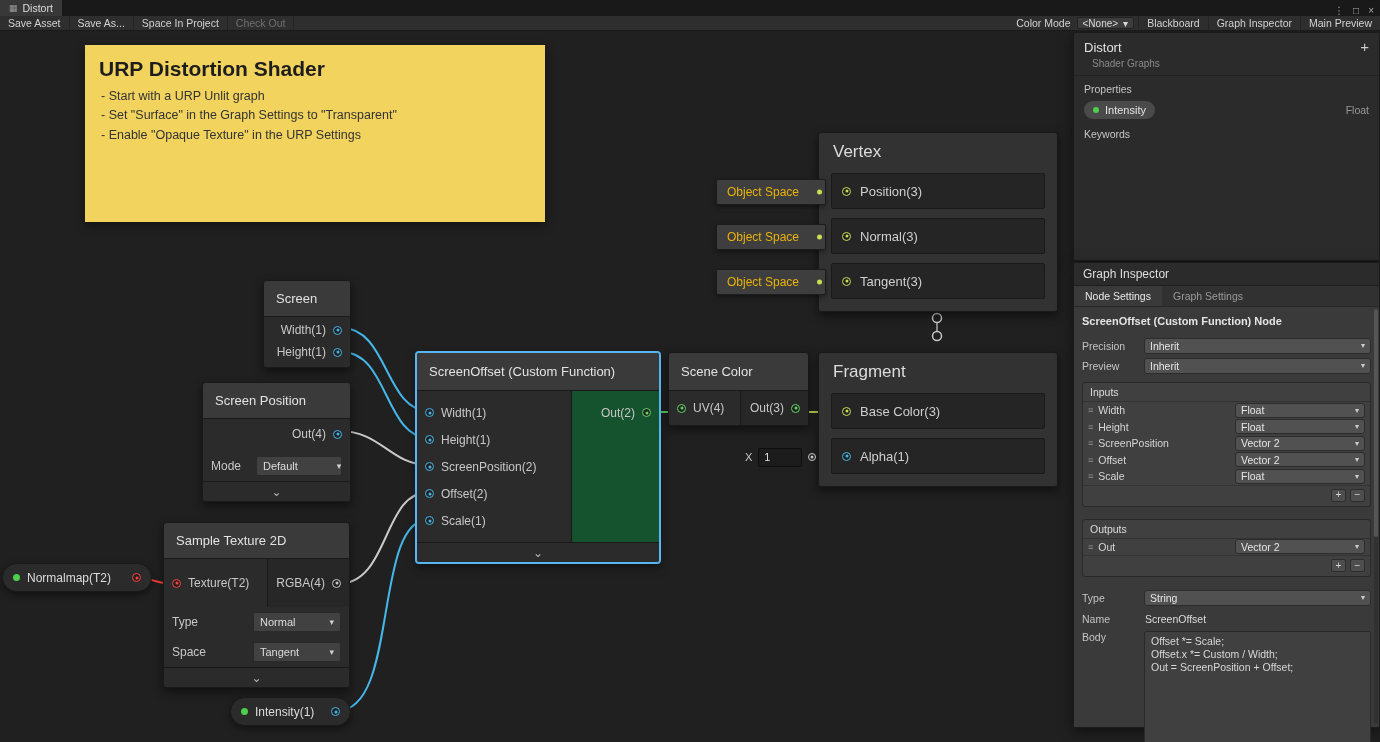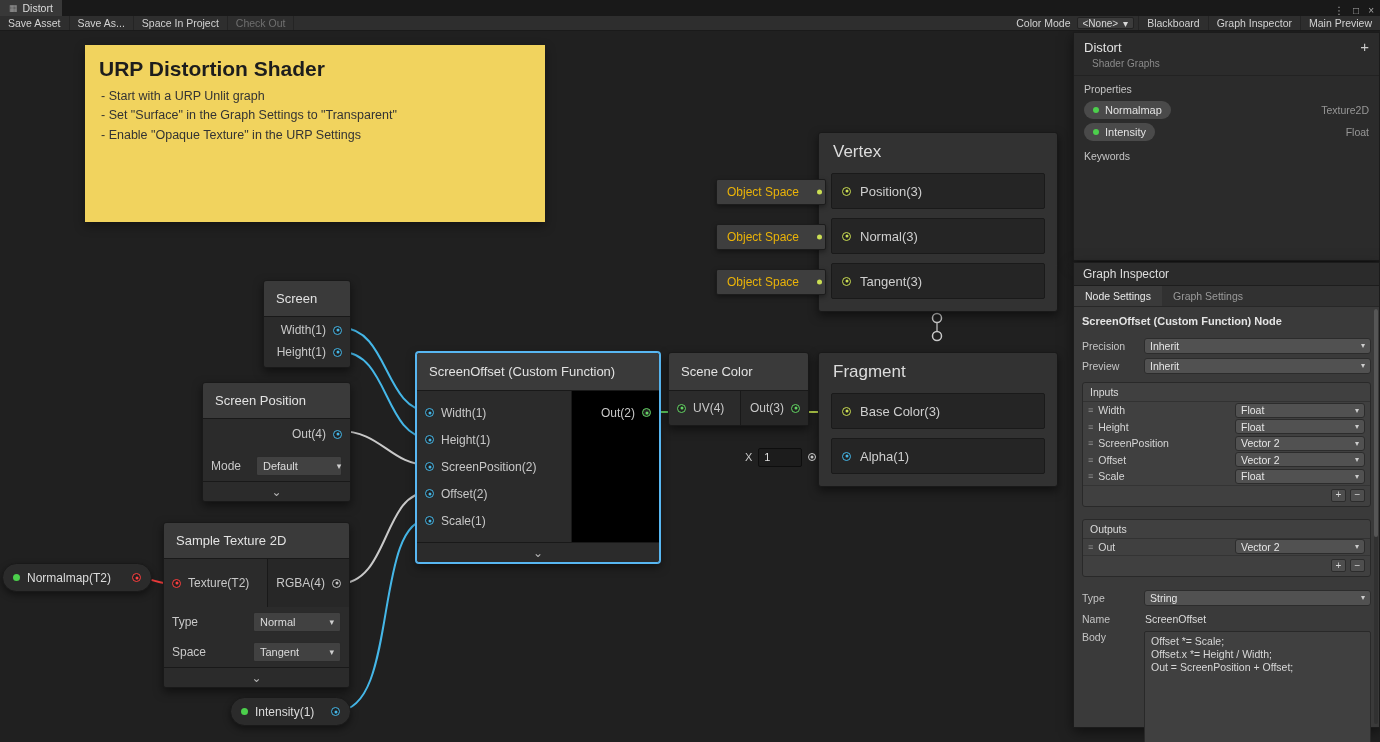--- a/index.html
+++ b/index.html
@@ -233,21 +233,21 @@
       </div>
       <div class="nrow inrow" style="height:27px;">
         <span class="port p-cyan on"></span>
         <span>Offset(2)</span>
       </div>
       <div class="nrow inrow" style="height:27px;">
         <span class="port p-cyan on"></span>
         <span>Scale(1)</span>
       </div>
     </div>
-    <div style="width:88px;background:#000000;border-left:1px solid #191919;padding-top:8px;">
+    <div style="width:88px;background:#14532d;border-left:1px solid #191919;padding-top:8px;">
       <div class="nrow outrow" style="height:27px;">
         <span>Out(2)</span>
         <span class="port p-green on"></span>
       </div>
     </div>
   </div>
   <div class="collapsebar">
     <span>⌄</span>
   </div>
 </div>
@@ -332,27 +332,20 @@
 <div class="panel" style="left:1073px;top:32px;width:307px;height:229px;">
   <div class="bb-head">
     <span class="bb-title">Distort</span>
     <span class="bb-plus">+</span>
   </div>
   <div class="bb-sub">Shader Graphs</div>
   <div class="bb-sec">Properties</div>
   <div class="bb-row">
     <div class="bb-pill">
       <span class="exposed"></span>
-      <span>Normalmap</span>
-    </div>
-    <span class="bb-type">Texture2D</span>
-  </div>
-  <div class="bb-row">
-    <div class="bb-pill">
-      <span class="exposed"></span>
       <span>Intensity</span>
     </div>
     <span class="bb-type">Float</span>
   </div>
   <div class="bb-sec">Keywords</div>
 </div>
 
 <div class="panel" style="left:1073px;top:262px;width:307px;height:466px;">
   <div class="gi-title">Graph Inspector</div>
   <div class="gi-tabs">
@@ -449,21 +442,21 @@
       </div>
     </div>
     <div class="prow" style="margin-top:4px;">
       <span class="plabel">Name</span>
       <span class="namefield">ScreenOffset</span>
     </div>
     <div style="display:flex;margin-top:4px;">
       <span class="plabel">Body</span>
       <div class="codebox">
         <div>Offset *= Scale;</div>
-        <div>Offset.x *= Height / Width;</div>
+        <div>Offset.x *= Custom / Width;</div>
         <div>Out = ScreenPosition + Offset;</div>
       </div>
     </div>
 
     <div class="iscroll">
         <div class="thumb"></div>
       </div>
   </div>
 </div>
 

